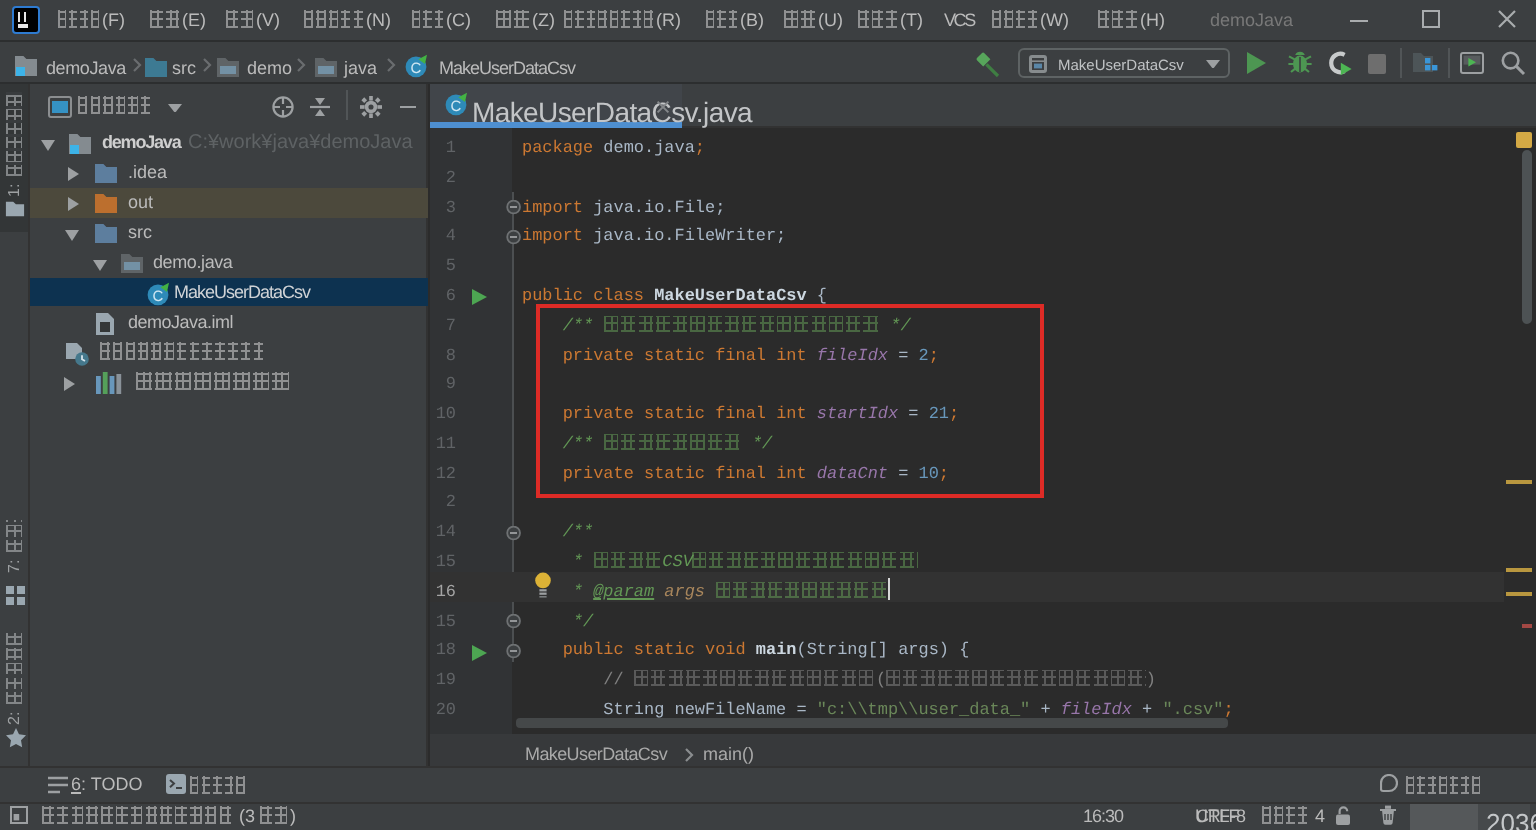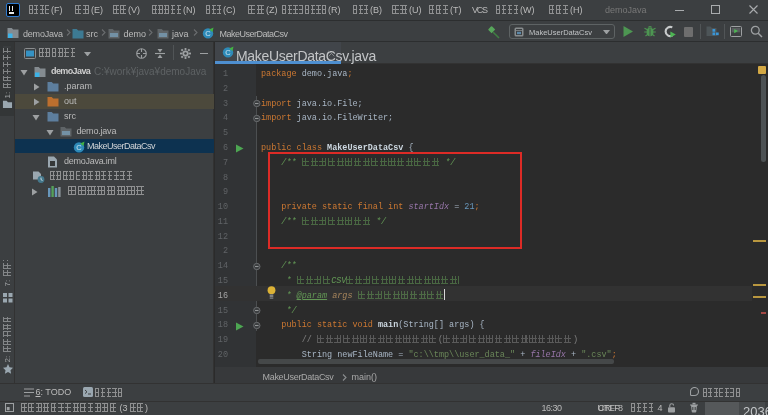--- a/index.html
+++ b/index.html
@@ -202,21 +202,21 @@
       <rect x="1" y="6.5" width="4.5" height="4.5" fill="#3db3e8"></rect>
     </svg>
 <div class="ab t" style="left:51px;top:65.9px;font-size:9px;font-weight:bold;color:#cfcfcf;letter-spacing:-.6px">demoJava</div>
 <div class="ab t" style="left:94px;top:66.4px;font-size:10px;color:#5e6264">C:¥work¥java¥demoJava</div>
 <svg class="ab" style="left:33px;top:82.9px" width="7" height="8" viewBox="0 0 7 8">
       <path d="M1 0.5l5.5 3.5L1 7.5z" fill="#9da0a2"></path>
     </svg>
 <svg class="ab" style="left:47px;top:80.9px" width="12" height="11" viewBox="0 0 12 11">
       <path d="M0.5 1h4.2L6.2 2.5h5.3V10.5H0.5z" fill="#5d7e9e"></path>
     </svg>
-<div class="ab t" style="left:64px;top:80.9px;font-size:9px">.param</div>
+<div class="ab t" style="left:64px;top:80.9px;font-size:9px">.idea</div>
 <svg class="ab" style="left:33px;top:97.9px" width="7" height="8" viewBox="0 0 7 8">
       <path d="M1 0.5l5.5 3.5L1 7.5z" fill="#9da0a2"></path>
     </svg>
 <svg class="ab" style="left:47px;top:95.9px" width="12" height="11" viewBox="0 0 12 11">
       <path d="M0.5 1h4.2L6.2 2.5h5.3V10.5H0.5z" fill="#bc6f2e"></path>
     </svg>
 <div class="ab t" style="left:64px;top:95.9px;font-size:9px">out</div>
 <svg class="ab" style="left:32px;top:112.9px" width="8" height="8" viewBox="0 0 8 8">
       <path d="M0.5 2h7L4 7.5z" fill="#9da0a2"></path>
     </svg>
@@ -326,22 +326,24 @@
     <circle cx="4.5" cy="4.2" r="3.9" fill="#dcb236"></circle>
     <rect x="2.7" y="8.6" width="3.6" height="1.1" fill="#9da0a2"></rect>
     <rect x="2.7" y="10.3" width="3.6" height="1.1" fill="#9da0a2"></rect>
     <rect x="2.7" y="12" width="3.6" height="0.8" fill="#7a7d7f"></rect>
   </svg>
 <div id="code" class="mono"><div class="cl" style="top:67.10px"><span class="o">package</span><span class="w"> demo.java</span><span class="o">;</span></div>
 <div class="cl" style="top:96.66px"><span class="o">import</span><span class="w"> java.io.File;</span></div>
 <div class="cl" style="top:111.44px"><span class="o">import</span><span class="w"> java.io.FileWriter;</span></div>
 <div class="cl" style="top:141.00px"><span class="o">public class </span><span class="bw">MakeUserDataCsv</span><span class="w"> {</span></div>
 <div class="cl gc" style="top:155.78px;--c:#629755">    /** <i class="j" style="width:138.4px"></i> */</div>
+<div class="cl" style="top:170.56px"><span class="w">    </span><span class="o">private static final int </span><span class="p">fileIdx</span><span class="w"> = </span><span class="nu">2</span><span class="o">;</span></div>
 <div class="cl" style="top:200.12px"><span class="w">    </span><span class="o">private static final int </span><span class="p">startIdx</span><span class="w"> = </span><span class="nu">21</span><span class="o">;</span></div>
 <div class="cl gc" style="top:214.90px;--c:#629755">    /** <i class="j" style="width:69.2px"></i> */</div>
+<div class="cl" style="top:229.68px"><span class="w">    </span><span class="o">private static final int </span><span class="p">dataCnt</span><span class="w"> = </span><span class="nu">10</span><span class="o">;</span></div>
 <div class="cl gc" style="top:259.24px;--c:#629755">    /**</div>
 <div class="cl gc" style="top:274.02px;--c:#629755">     * <i class="j" style="width:34.6px"></i>CSV<i class="j" style="width:112.5px"></i></div>
 <div class="cl gc" style="top:288.80px;--c:#629755;--bg:#323232">     * <span style="text-decoration:underline">@param</span> <span style="color:#a8865c">args</span> <i class="j" style="width:86.5px"></i><span style="display:inline-block;width:1.2px;height:11px;background:#d8d8d8;vertical-align:-2px"></span></div>
 <div class="cl gc" style="top:303.58px;--c:#629755">     */</div>
 <div class="cl" style="top:318.36px"><span class="w">    </span><span class="o">public static void </span><span class="bw">main</span><span class="w">(String[] args) {</span></div>
 <div class="cl cm" style="top:333.14px;--c:#808080;font-style:normal">        // <i class="j" style="width:121.1px"></i>(<i class="j" style="width:129.8px"></i>)</div>
 <div class="cl" style="top:347.92px"><span class="w">        String newFileName = </span><span class="s">"c:\\tmp\\user_data_"</span><span class="w"> + </span><span class="p">fileIdx</span><span class="w"> + </span><span class="s">".csv"</span><span class="o">;</span></div></div>
 <div class="ab" style="left:268px;top:152px;width:254px;height:97px;border:2px solid #dd2b26"></div>
 <div class="ab" style="left:758px;top:66px;width:8px;height:8px;background:#d4a945;border-radius:1px"></div>
 <div class="ab" style="left:760.5px;top:75px;width:5.5px;height:87px;background:#4d5254;border-radius:2.5px"></div>

